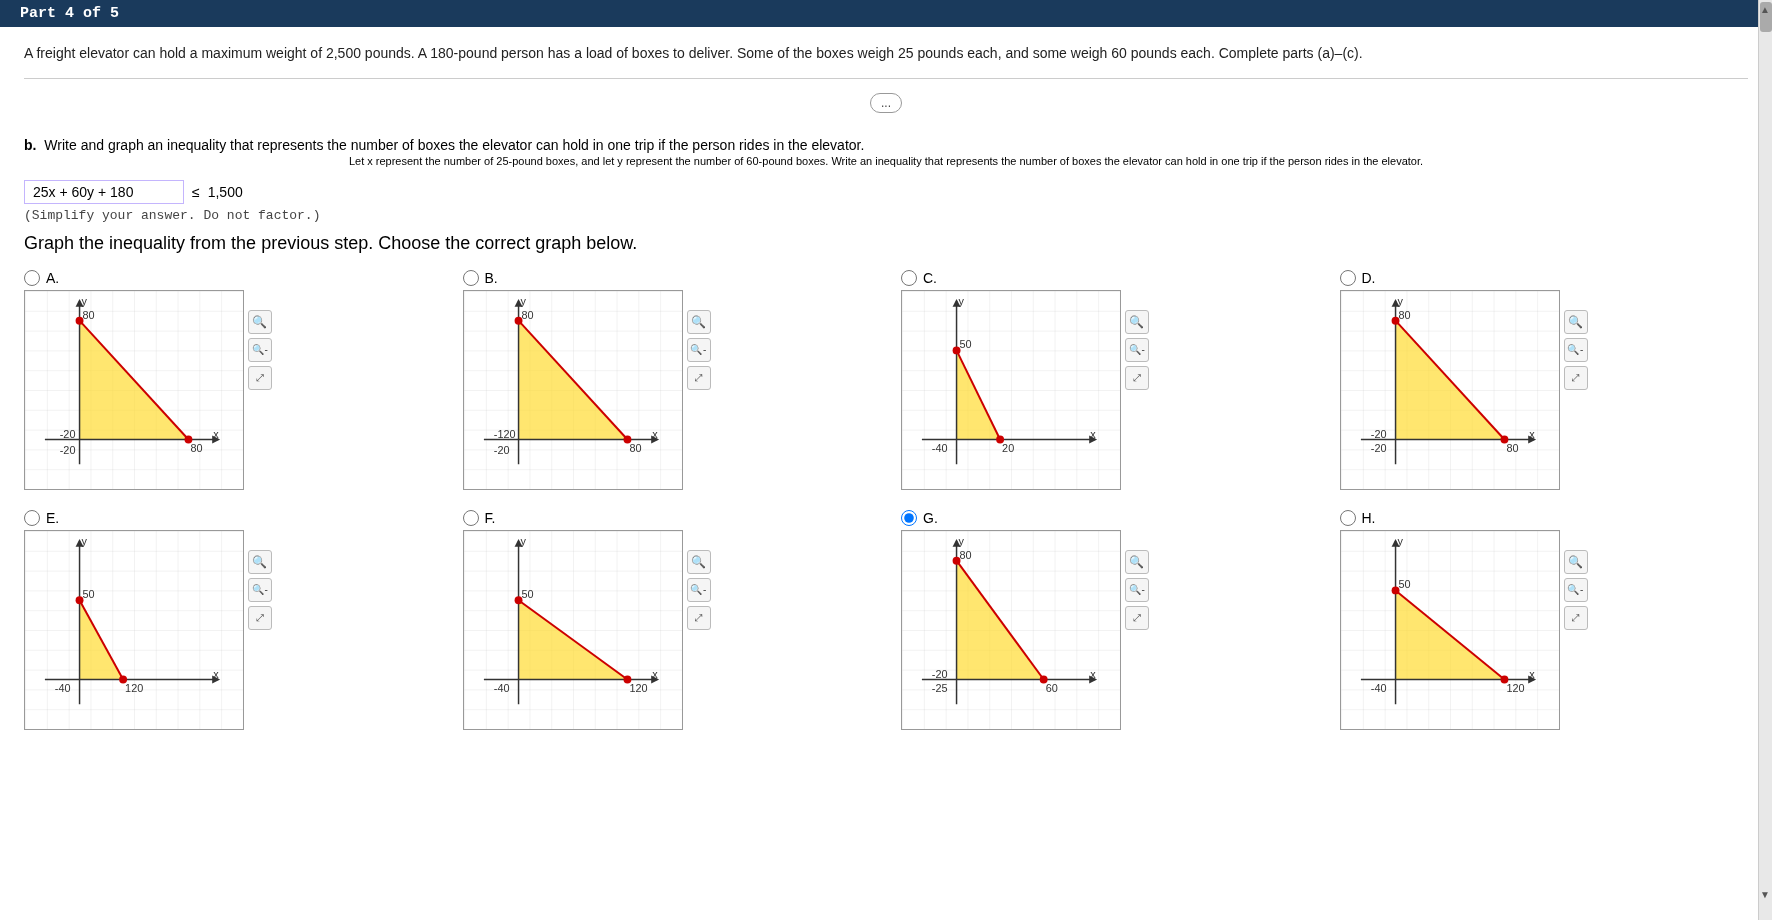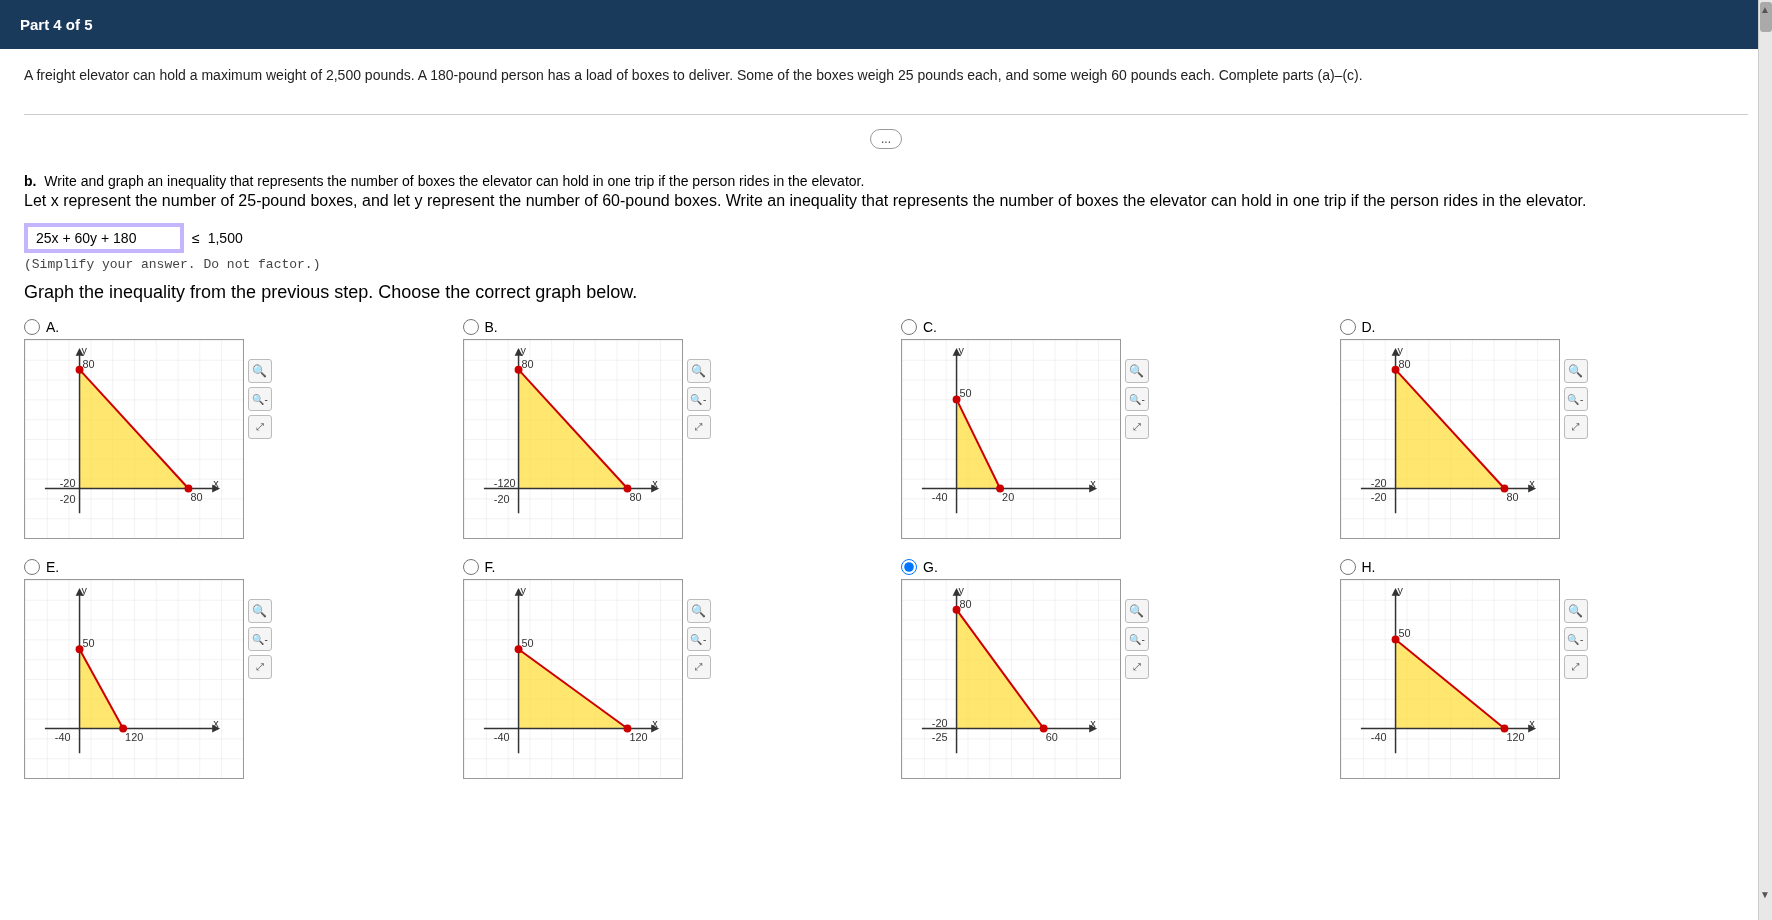--- a/index.html
+++ b/index.html
@@ -7,31 +7,32 @@
       font-family: Arial, sans-serif;
       font-size: 14px;
       background: #fff;
       width: 1772px;
       min-height: 920px;
       overflow-x: hidden;
     }
     .header-bar {
       background: #1a3a5c;
       color: #fff;
-      padding: 16px 20px;
+      padding: 5px 20px;
       font-size: 15px;
       font-weight: bold;
+      font-family: Liberation Mono, monospace;
     }
     .content-area {
       padding: 16px 24px;
     }
     .problem-text {
       font-size: 14px;
       line-height: 1.5;
-      margin-bottom: 28px;
+      margin-bottom: 14px;
       color: #222;
     }
     .divider {
       border: none;
       border-top: 1px solid #ccc;
       margin: 10px 0 14px;
     }
     .more-btn {
       display: inline-block;
       border: 1px solid #999;
@@ -40,32 +41,33 @@
       font-size: 12px;
       cursor: pointer;
       color: #444;
       margin-bottom: 10px;
     }
     .part-b-label {
       font-weight: bold;
       font-size: 14px;
     }
     .let-text {
-      font-size: 16px;
+      font-size: 11px;
       margin-bottom: 10px;
       line-height: 1.5;
+      text-align: center;
     }
     .inequality-box {
       display: inline-flex;
       align-items: center;
       gap: 8px;
       margin-bottom: 4px;
     }
     .eq-field {
-      border: 4px solid #c4b5fd;
+      border: 1px solid #c4b5fd;
       background: #fff;
       padding: 3px 8px;
       font-size: 14px;
       min-width: 160px;
     }
     .eq-symbol {
       font-size: 14px;
     }
     .eq-value {
       font-size: 14px;

